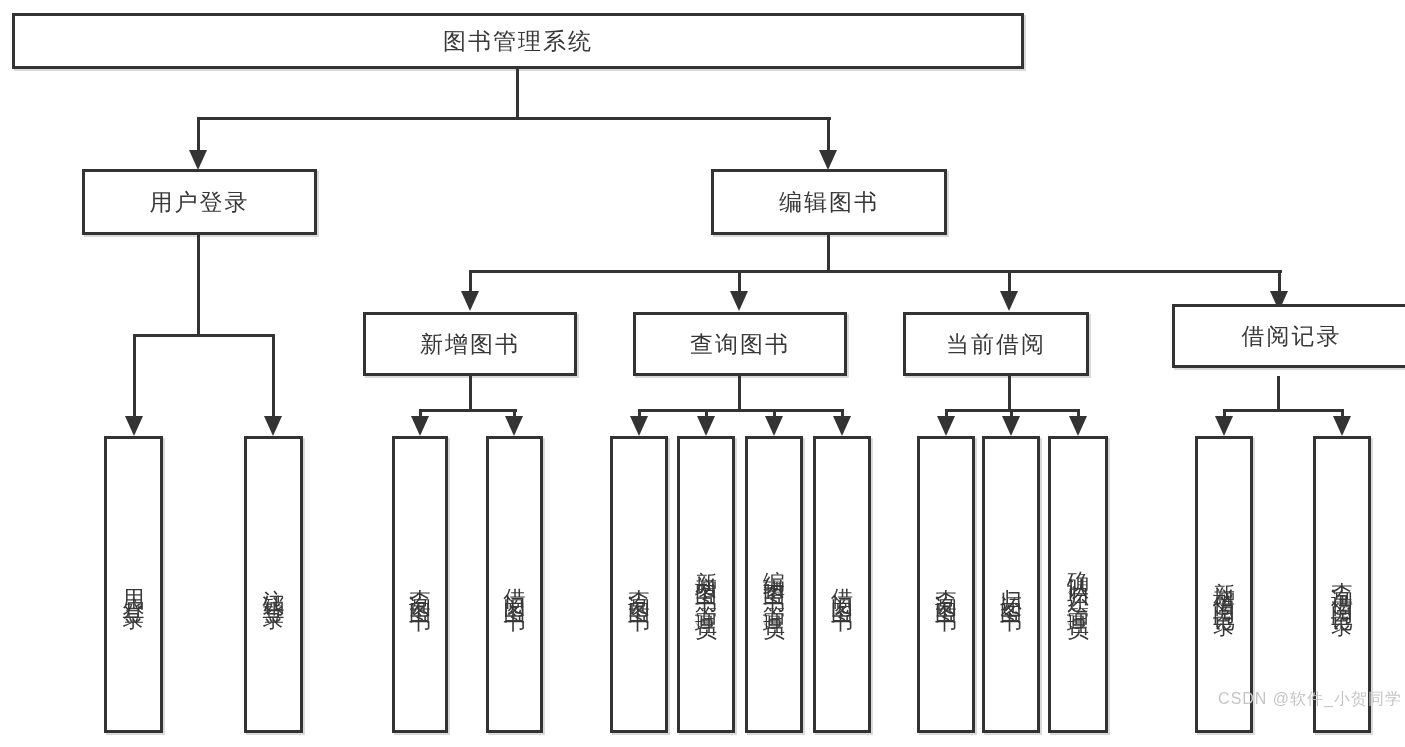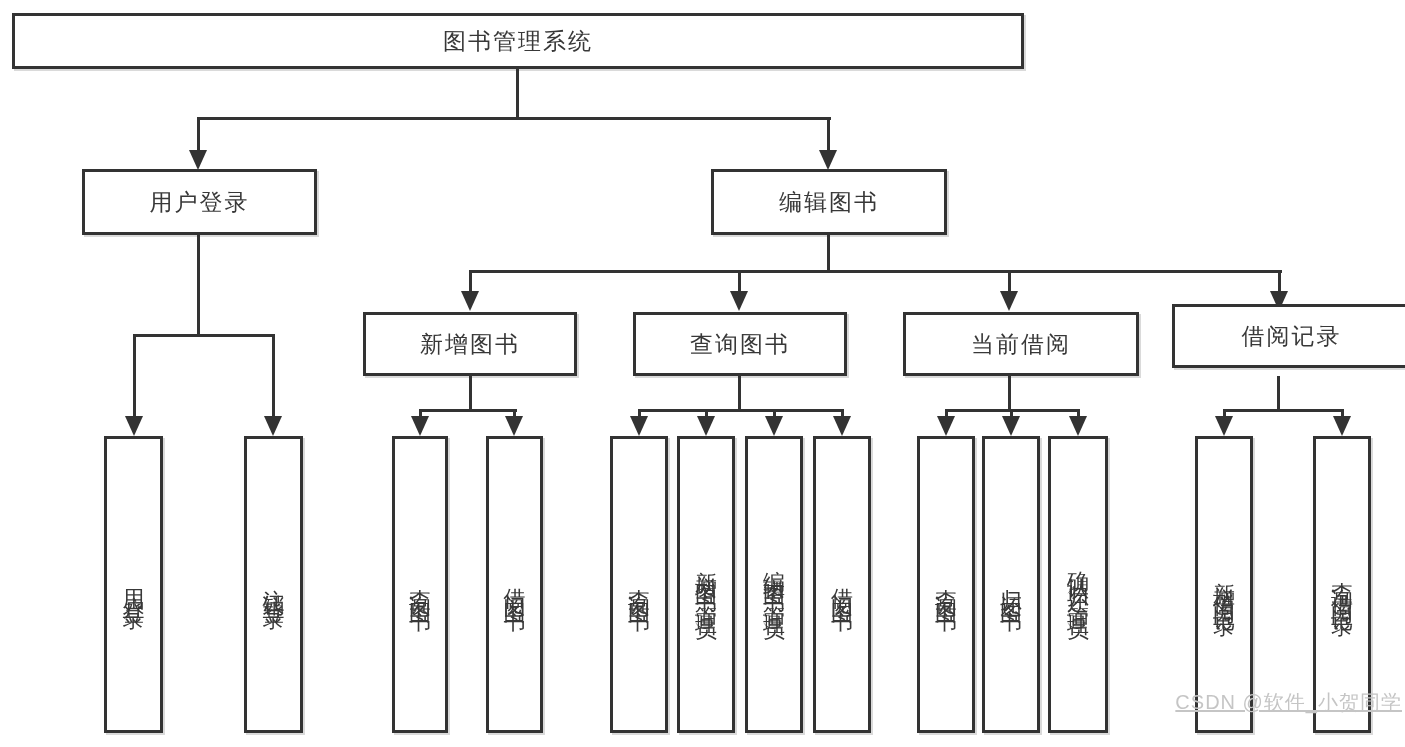--- a/index.html
+++ b/index.html
@@ -42,26 +42,25 @@
   .ah{
     position:absolute;width:0;height:0;
     border-left:9px solid transparent;
     border-right:9px solid transparent;
     border-top:20px solid var(--line);
   }
   .watermark{
     position:absolute;
     top:689px;
     right:3px;
-    font-size:20px;
+    font-size:16px;
     color:var(--wm);
     letter-spacing:1px;
     z-index:50;
     white-space:nowrap;
-    text-decoration:underline;
   }
 </style>
 </head>
 <body>
 
 <div class="stage">
 
   <div class="node" style="left:12px;top:13px;width:1012px;height:56px">
     <span>图书管理系统</span>
   </div>
@@ -97,21 +96,21 @@
   <div class="ah" style="left:1000px;top:291px"></div>
   <div class="vl" style="left:1278px;top:270px;height:24px"></div>
   <div class="ah" style="left:1270px;top:291px"></div>
 
   <div class="node" style="left:363px;top:312px;width:214px;height:64px">
     <span>新增图书</span>
   </div>
   <div class="node" style="left:633px;top:312px;width:214px;height:64px">
     <span>查询图书</span>
   </div>
-  <div class="node" style="left:903px;top:312px;width:236px;height:64px">
+  <div class="node" style="left:903px;top:312px;width:186px;height:64px">
     <span>当前借阅</span>
   </div>
   <div class="node" style="left:1172px;top:304px;width:239px;height:64px">
     <span>借阅记录</span>
   </div>
 
   <div class="vl" style="left:469px;top:376px;height:36px"></div>
   <div class="hl" style="left:419px;top:409px;width:98px"></div>
   <div class="vl" style="left:419px;top:409px;height:10px"></div>
   <div class="ah" style="left:411px;top:416px"></div>

